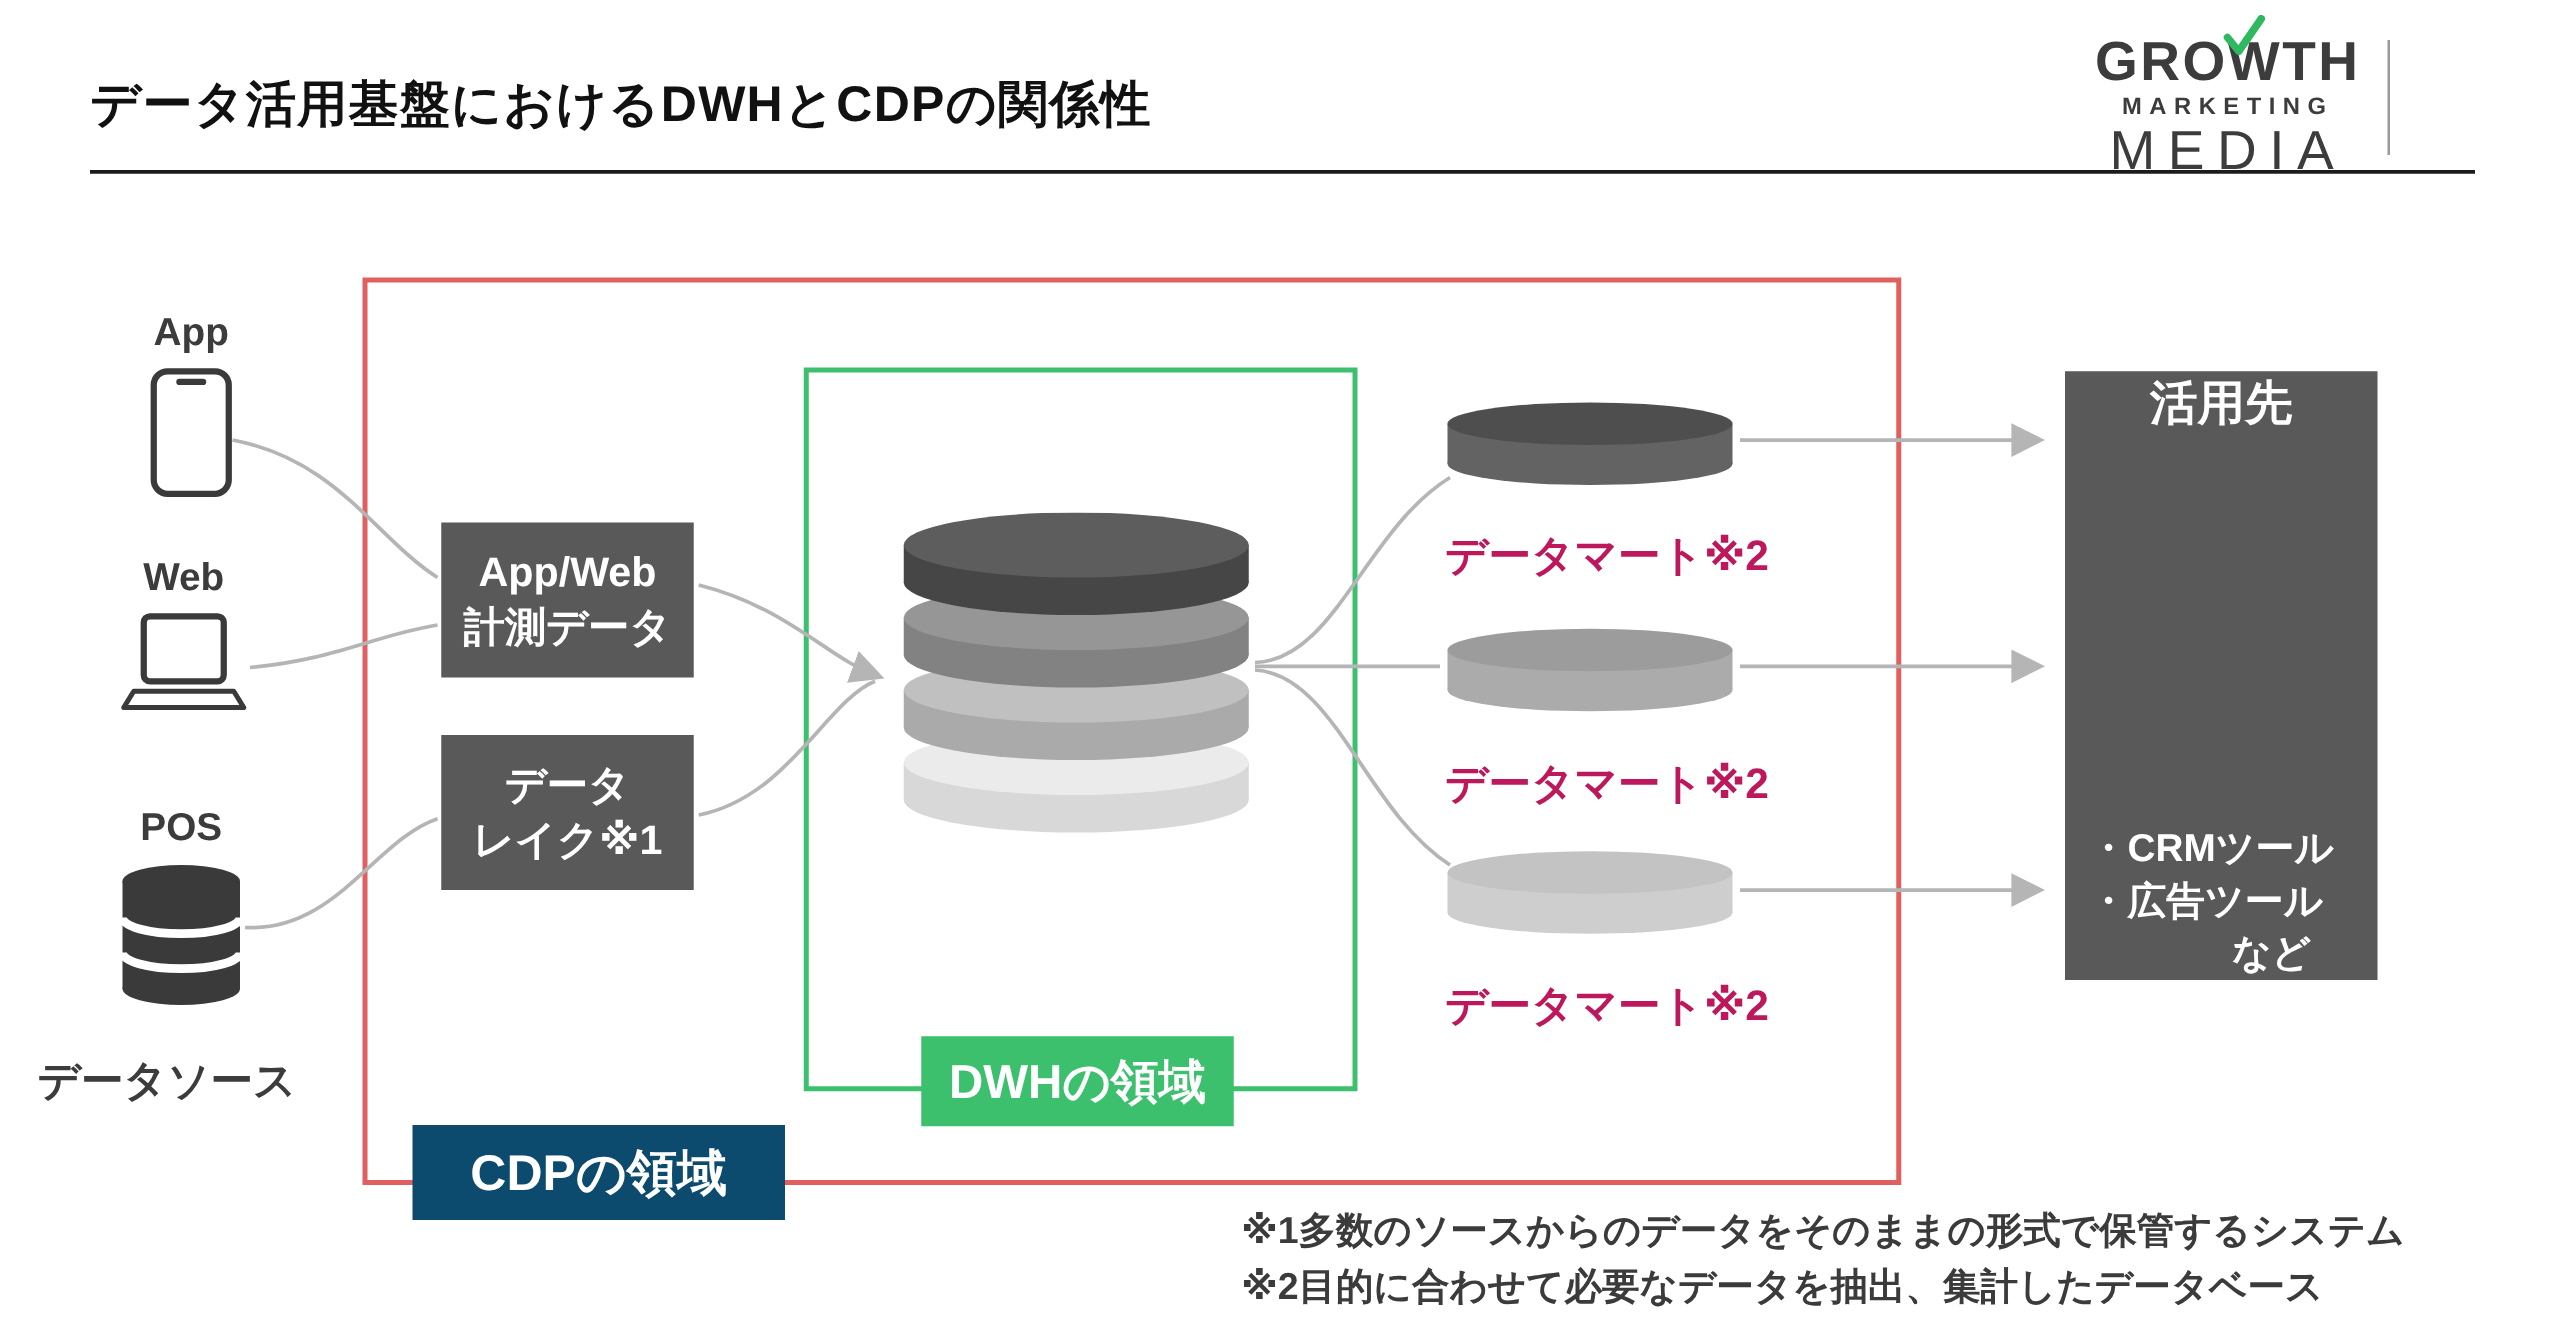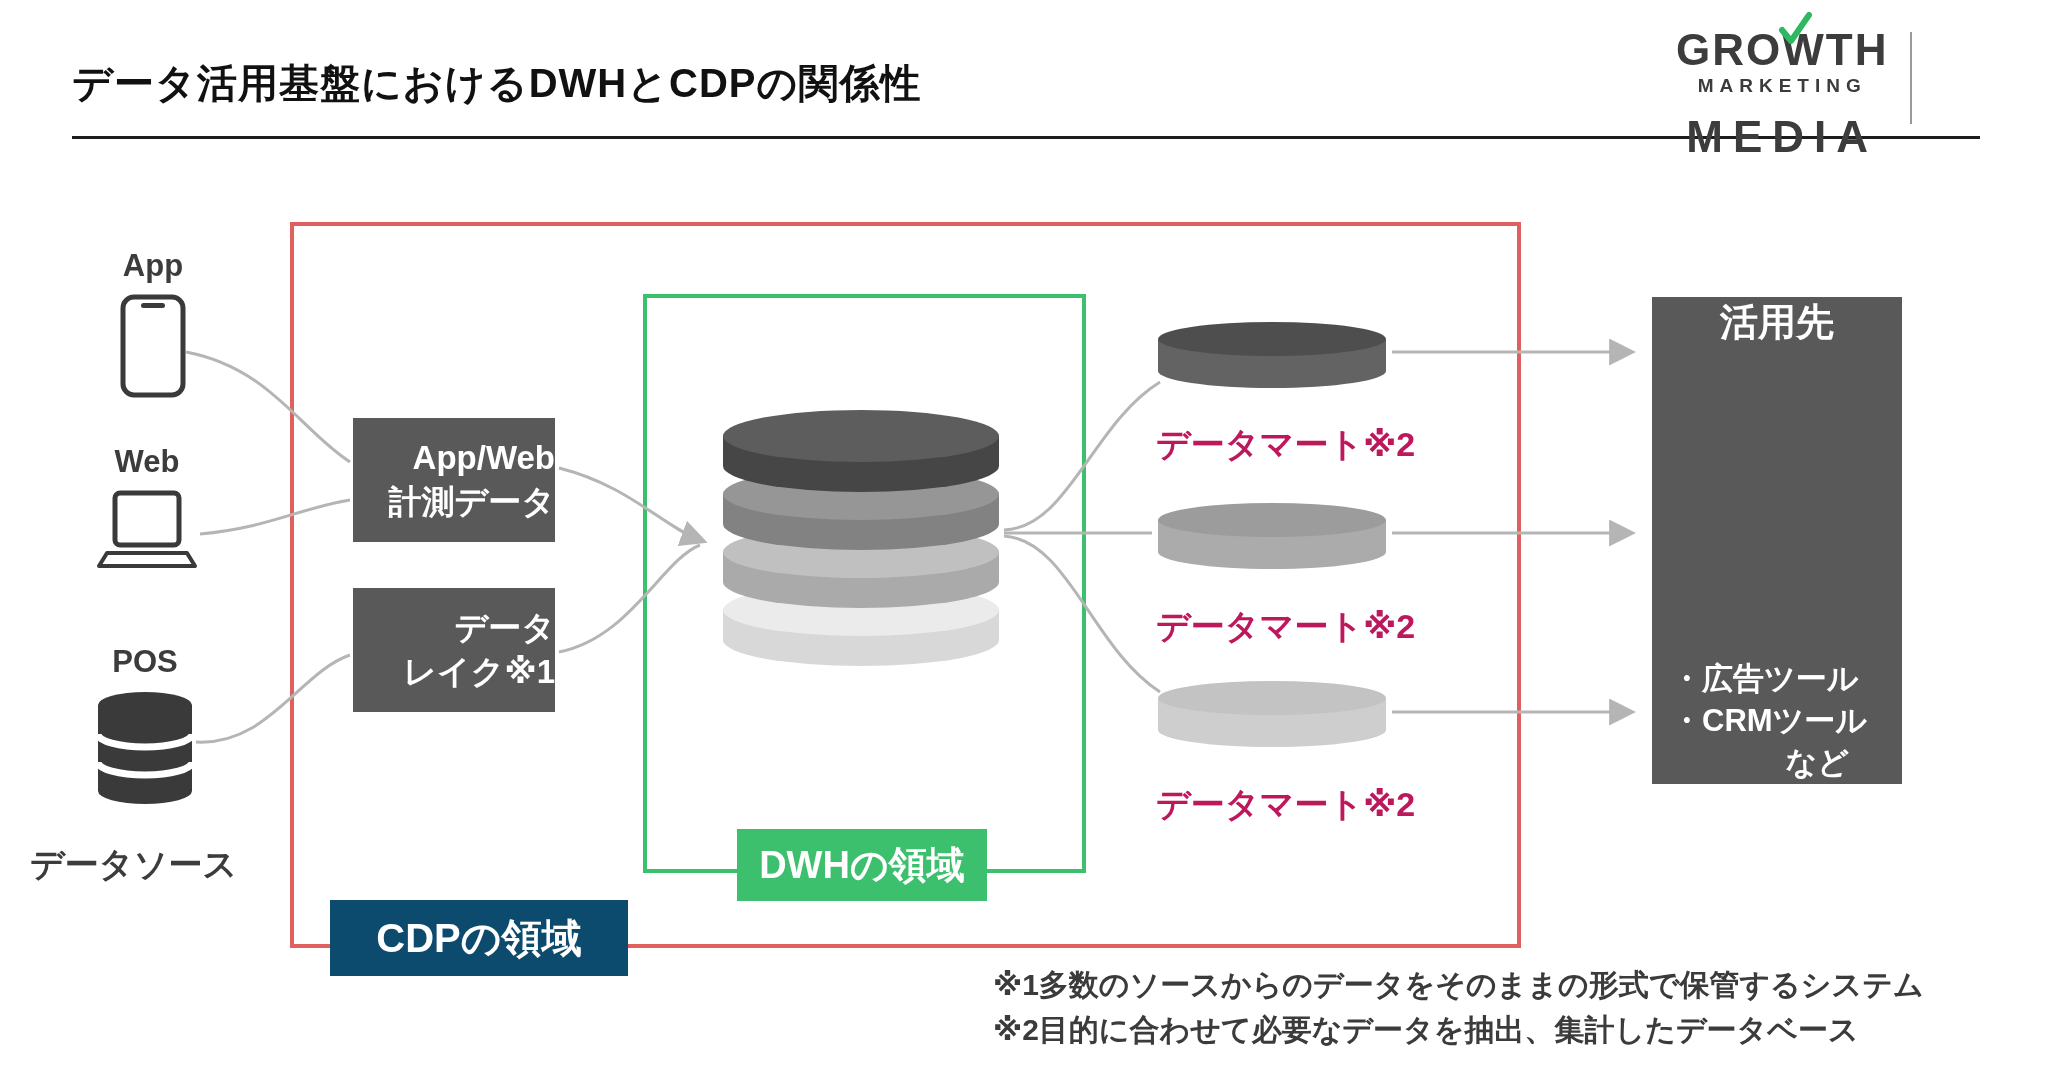--- a/index.html
+++ b/index.html
@@ -13,39 +13,39 @@
   .page-title{left:72px;top:56px;font-size:40px;font-weight:700;color:#111;letter-spacing:1px;z-index:5;}
   .title-underline{left:72px;top:136px;width:1908px;height:3px;background:#1c1c1c;z-index:5;}
 
   
   .logo{left:1676px;top:28px;display:flex;align-items:flex-start;z-index:5;}
   .logo-col1{text-align:center;color:#3c3c3c;}
   .logo-growth{font-size:44px;font-weight:700;letter-spacing:2px;line-height:1;}
   .logo-w{position:relative;display:inline-block;}
   .logo-w svg{position:absolute;top:-16px;left:-4px;}
   .logo-marketing{font-size:19px;font-weight:600;letter-spacing:6px;margin-top:3px;}
-  .logo-media{font-size:44px;font-weight:700;letter-spacing:10px;margin-top:18px;line-height:1;}
+  .logo-media{font-size:44px;font-weight:400;letter-spacing:10px;margin-top:2px;line-height:1;}
   .logo-divider{width:2px;height:92px;background:#9a9a9a;margin:4px 18px 0 22px;}
   .logo-produced{font-size:17px;color:#555;margin-top:6px;}
   .logo-brand{font-size:32px;font-weight:700;color:#1d1d1d;margin-top:4px;letter-spacing:0.5px;}
 
   
   .cdp-region{left:290px;top:222px;width:1223px;height:718px;border:4px solid #e0605f;z-index:1;background:transparent;}
   .dwh-region{left:643px;top:294px;width:435px;height:571px;border:4px solid #3cc06e;z-index:1;background:transparent;}
 
   #arrows{left:0;top:0;z-index:2;pointer-events:none;}
 
   
   .src-group{width:150px;text-align:center;z-index:3;}
   .src-label{font-size:31px;font-weight:700;color:#3c3c3c;margin-bottom:10px;}
   .src-caption{left:30px;top:842px;width:250px;font-size:34px;font-weight:700;color:#3c3c3c;z-index:3;}
 
   
   .dark-box{left:353px;width:202px;height:124px;background:#595959;color:#fff;display:flex;flex-direction:column;
-    align-items:flex-end;justify-content:center;font-size:33px;font-weight:700;line-height:1.32;z-index:3;text-align:center;}
+    align-items:center;justify-content:center;font-size:33px;font-weight:700;line-height:1.32;z-index:3;text-align:center;}
 
   
   .badge{display:flex;align-items:center;justify-content:center;color:#fff;font-weight:700;z-index:4;}
   .cdp-badge{left:330px;top:900px;width:298px;height:76px;background:#0c4a6e;font-size:40px;}
   .dwh-badge{left:737px;top:829px;width:250px;height:72px;background:#3cc06e;font-size:38px;}
 
   
   .db-stack{left:716px;top:410px;z-index:3;}
   .mart{left:1156px;z-index:3;}
   .mart-label{left:1156px;font-size:34px;font-weight:700;color:#be185d;z-index:3;white-space:nowrap;}
@@ -184,22 +184,22 @@
   <svg class="abs mart" style="top:676px;" width="232" height="78" viewBox="0 0 232 78">
     <rect x="2" y="22" width="228" height="32" fill="#cecece"></rect>
     <ellipse cx="116" cy="54" rx="114" ry="17" fill="#cecece"></ellipse>
     <ellipse cx="116" cy="22" rx="114" ry="17" fill="#c3c3c3"></ellipse>
   </svg>
   <div class="abs mart-label" style="top:782px;">データマート※2</div>
 
   <div class="abs dest-box">
     <div class="dest-title">活用先</div>
     <div class="dest-items">
+      <div>・CRMツール</div>
       <div>・広告ツール</div>
-      <div>・CRMツール</div>
       <div class="dest-item-last">など</div>
     </div>
   </div>
 
   <div class="abs footnotes">
     <div>※1多数のソースからのデータをそのままの形式で保管するシステム</div>
     <div>※2目的に合わせて必要なデータを抽出、集計したデータベース</div>
   </div>
 
 </div>

